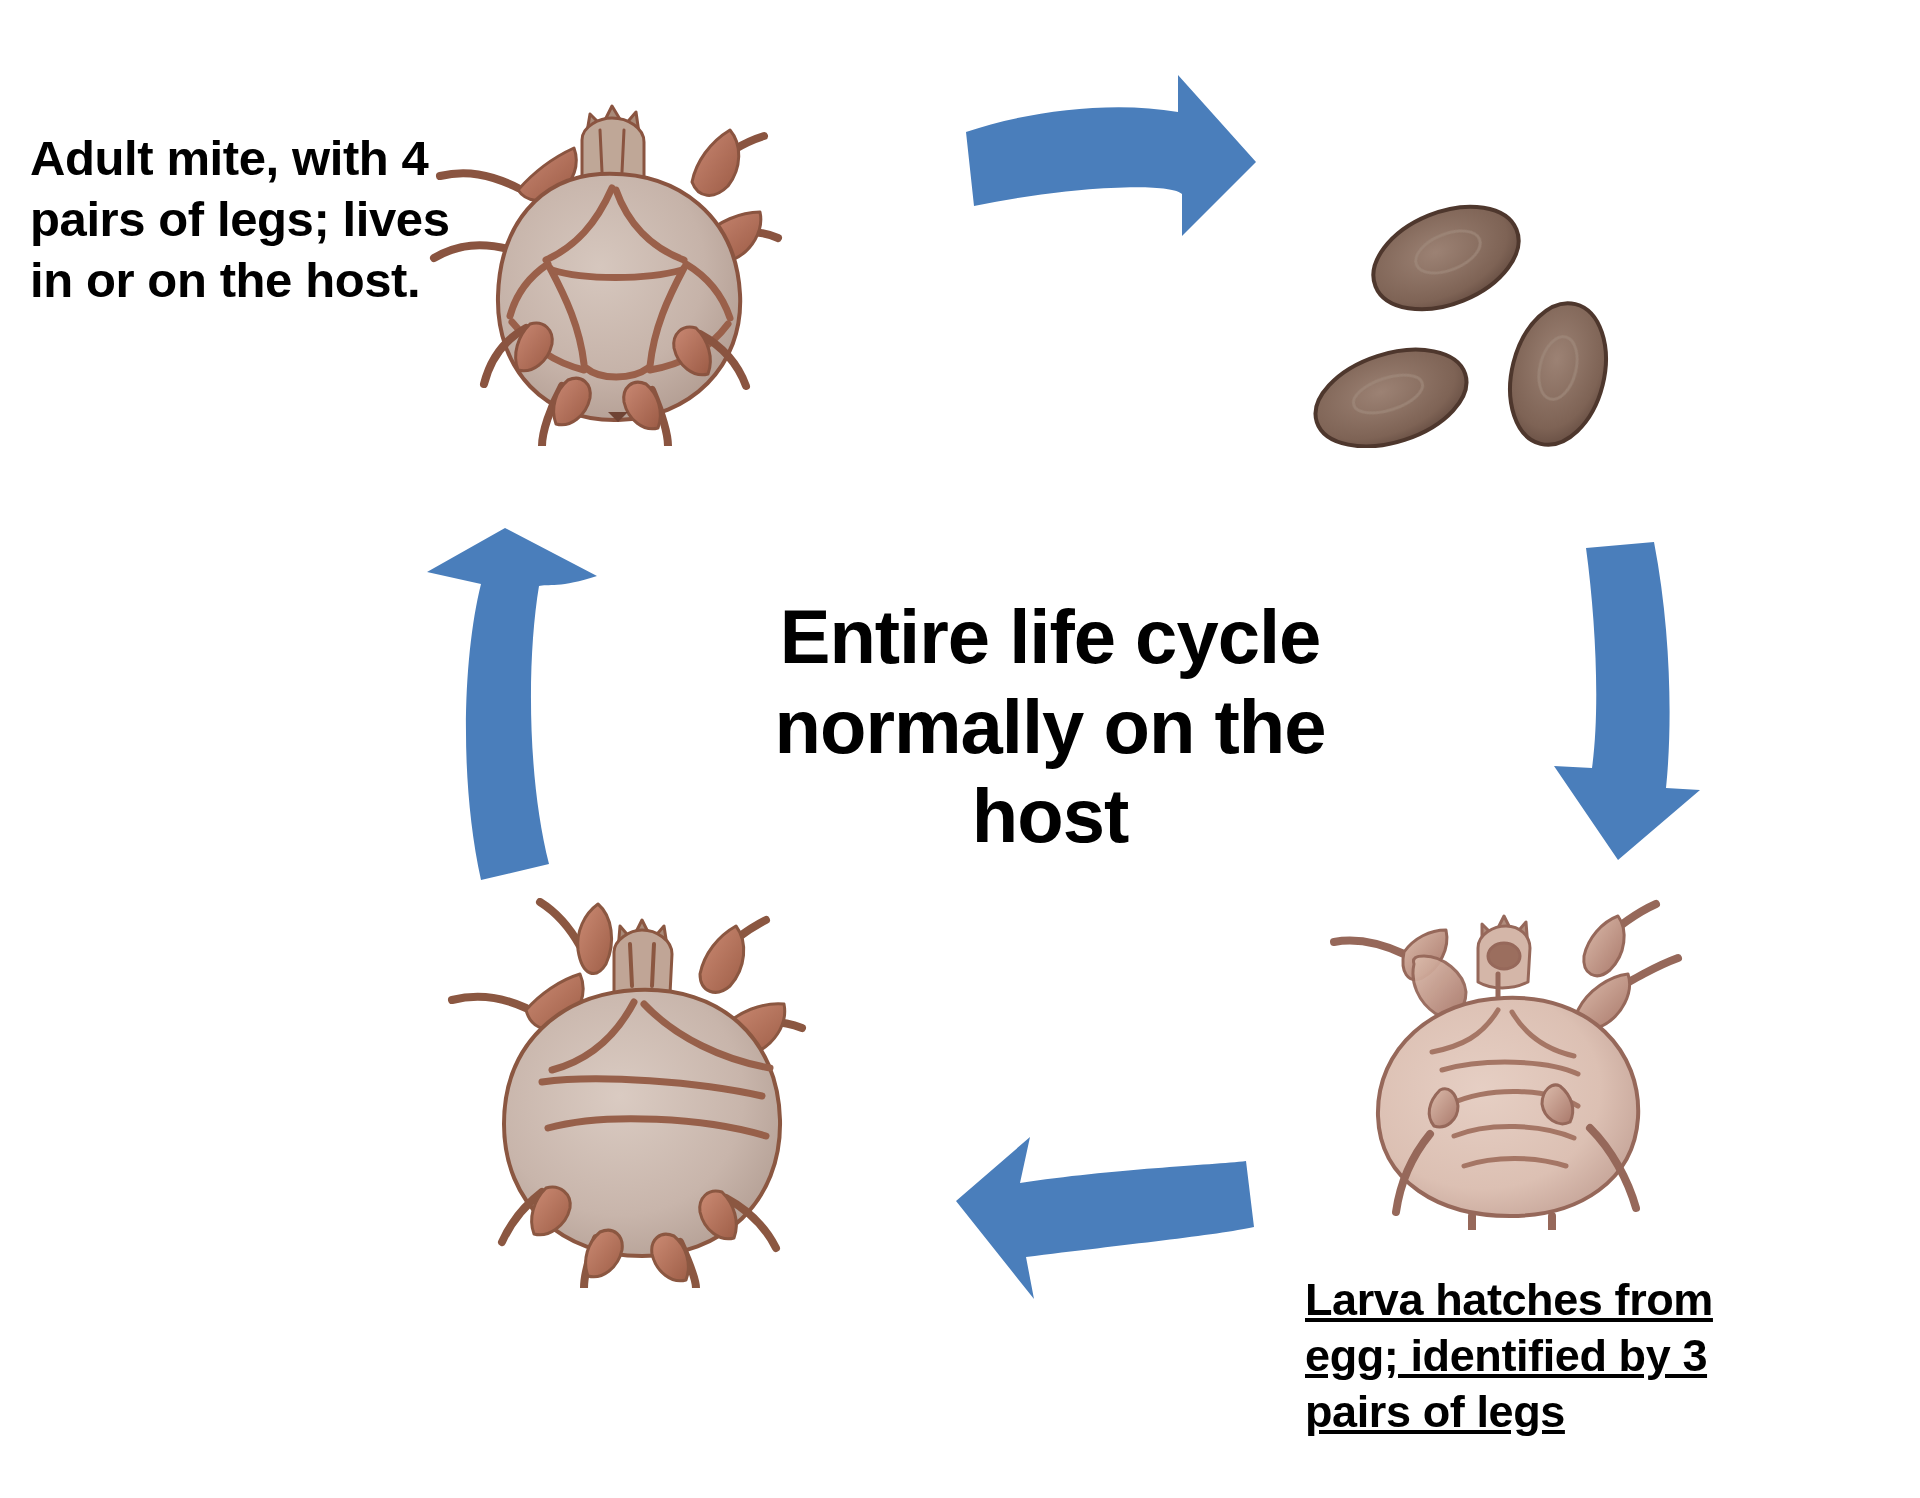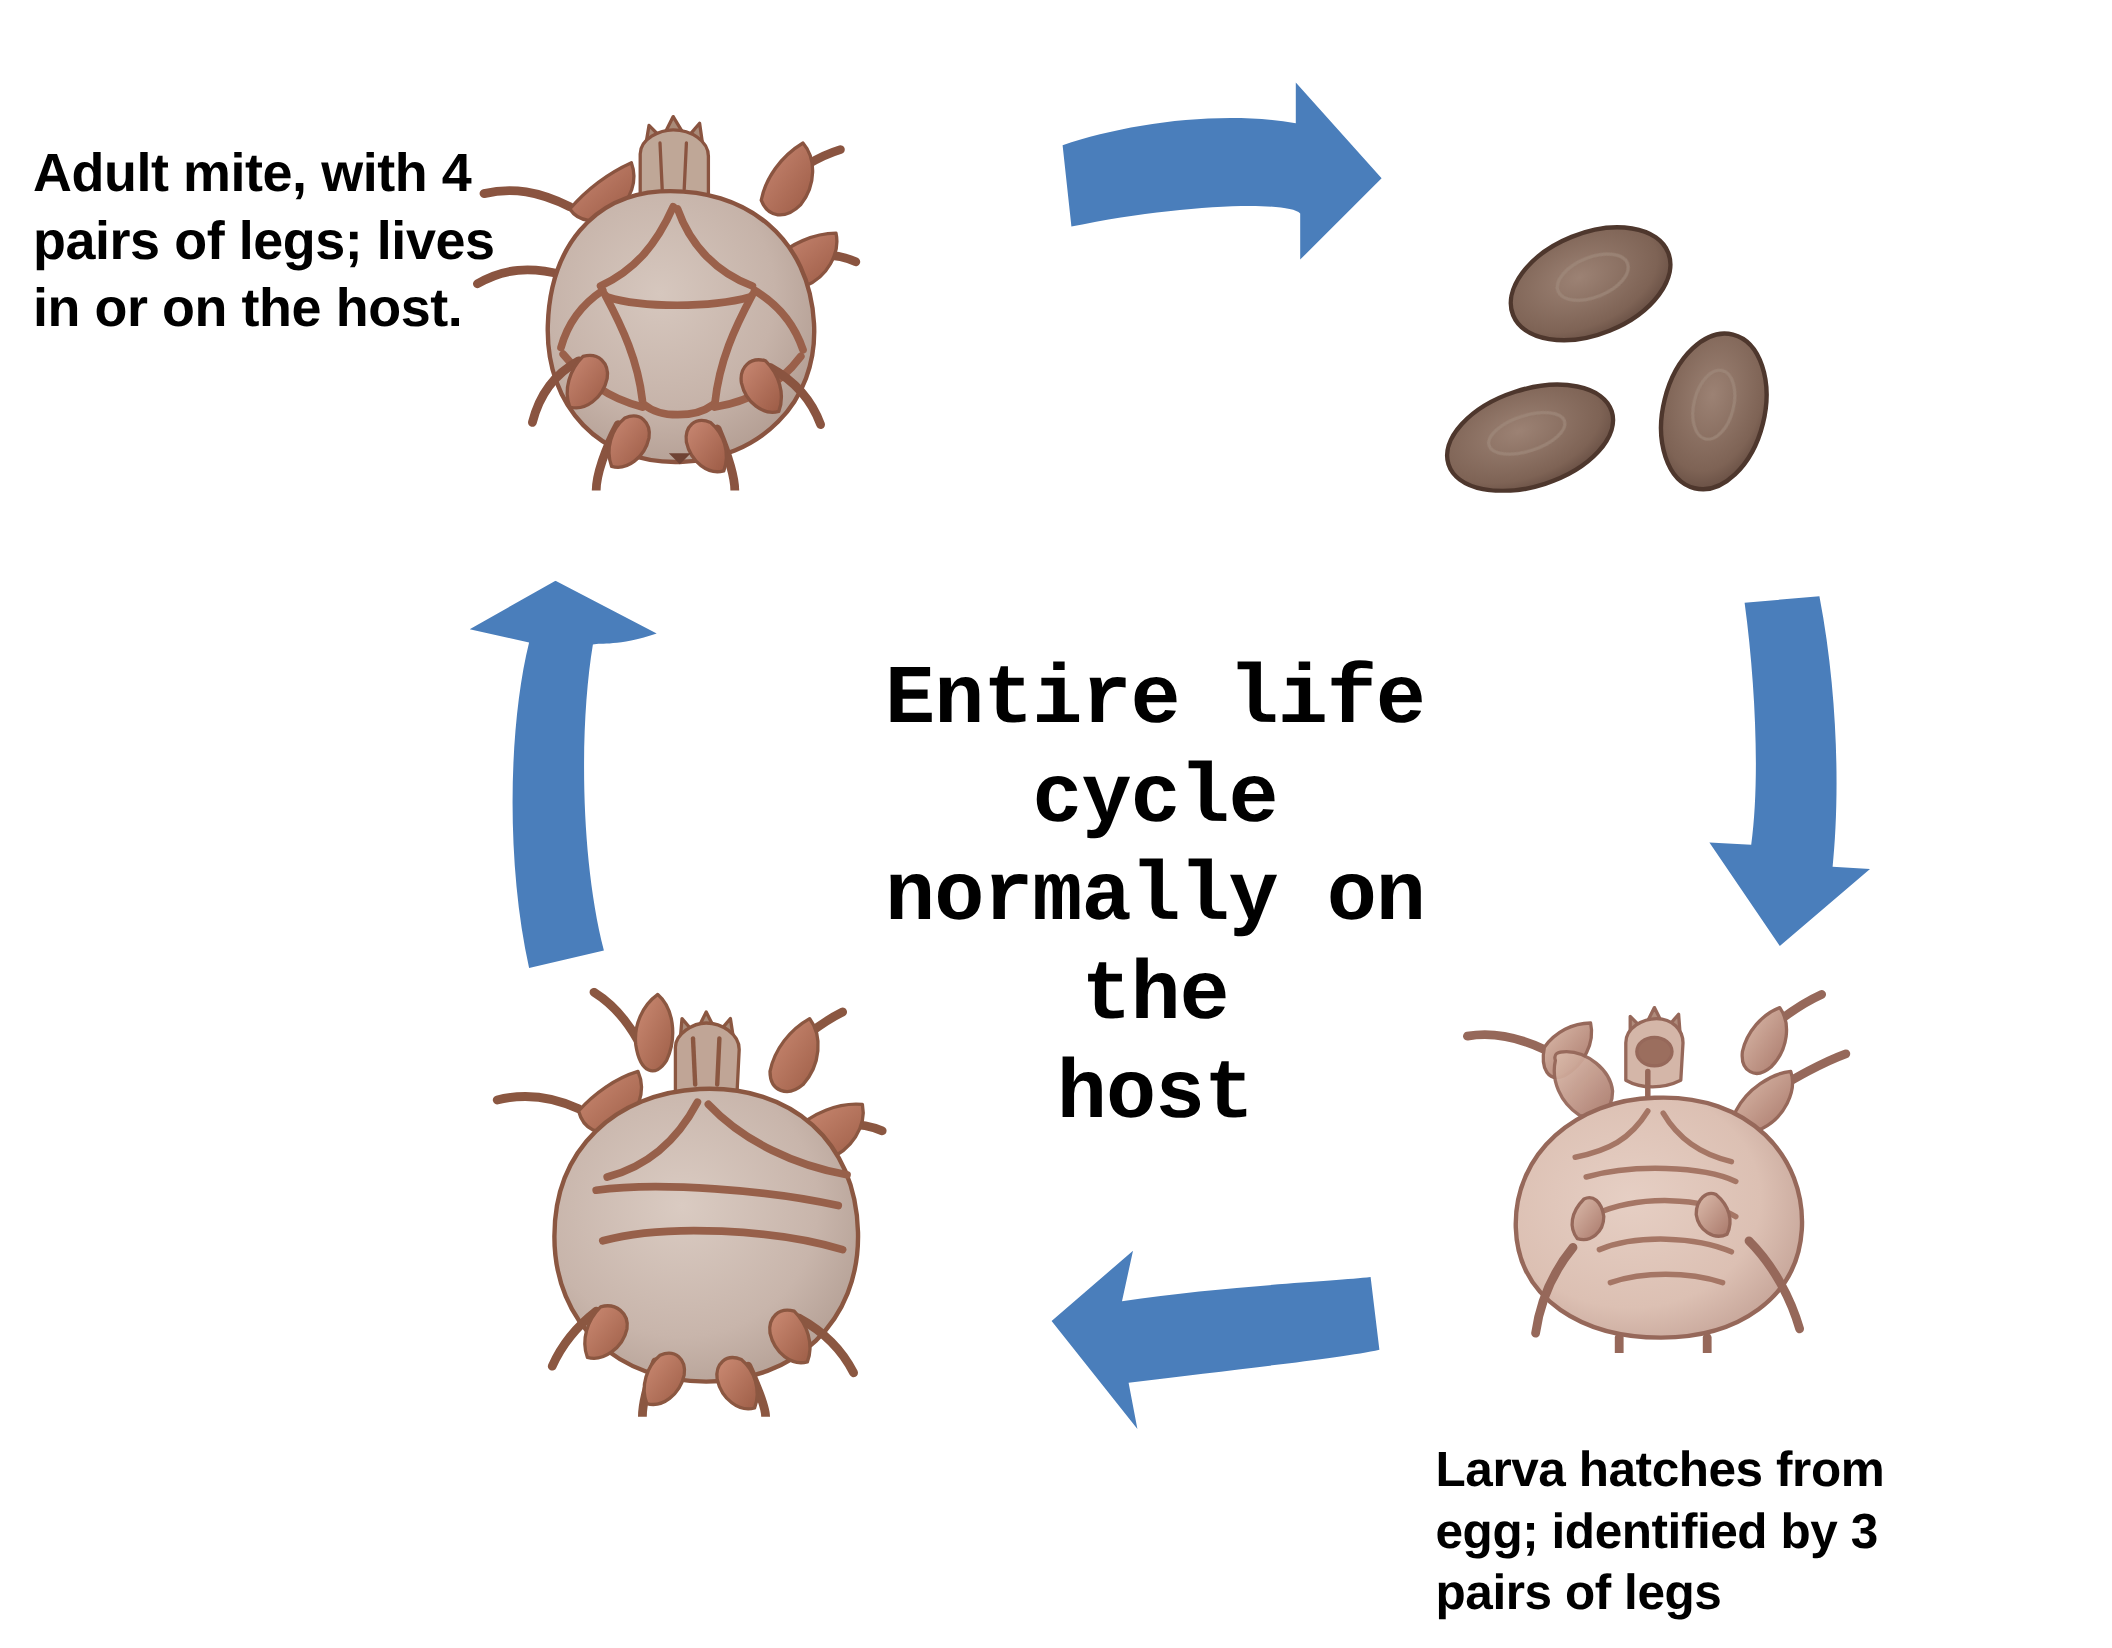--- a/index.html
+++ b/index.html
@@ -21,30 +21,30 @@
     position: absolute;
     font-family: "Liberation Sans", sans-serif;
     font-weight: bold;
     color: #000000;
     line-height: 1.24;
     letter-spacing: -0.4px;
     white-space: pre-line;
   }
   #cap-adult      { left: 30px;   top: 128px;  width: 470px; font-size: 49px; }
   #cap-eggs       { left: 1352px; top: 16px;   width: 460px; font-size: 49px; }
-  #cap-larva      { left: 1305px; top: 1308px; width: 520px; font-size: 45px; }
+  #cap-larva      { left: 1305px; top: 1272px; width: 520px; font-size: 45px; text-decoration: underline; }
   #cap-nymph      { left: 52px;   top: 930px;  width: 440px; font-size: 45px; }
 
   #center-title {
     position: absolute;
     left: 740px;
     top: 592px;
     width: 620px;
     text-align: center;
-    font-family: Liberation Mono, monospace;
+    font-family: Liberation Sans, sans-serif;
     font-weight: bold;
     font-size: 76px;
     line-height: 1.18;
     color: #000000;
     letter-spacing: -1px;
     white-space: pre-line;
   }
 
   .arrow-svg { position: absolute; }
   #arrow-top    { left: 960px;  top: 70px;   width: 330px; height: 180px; }

